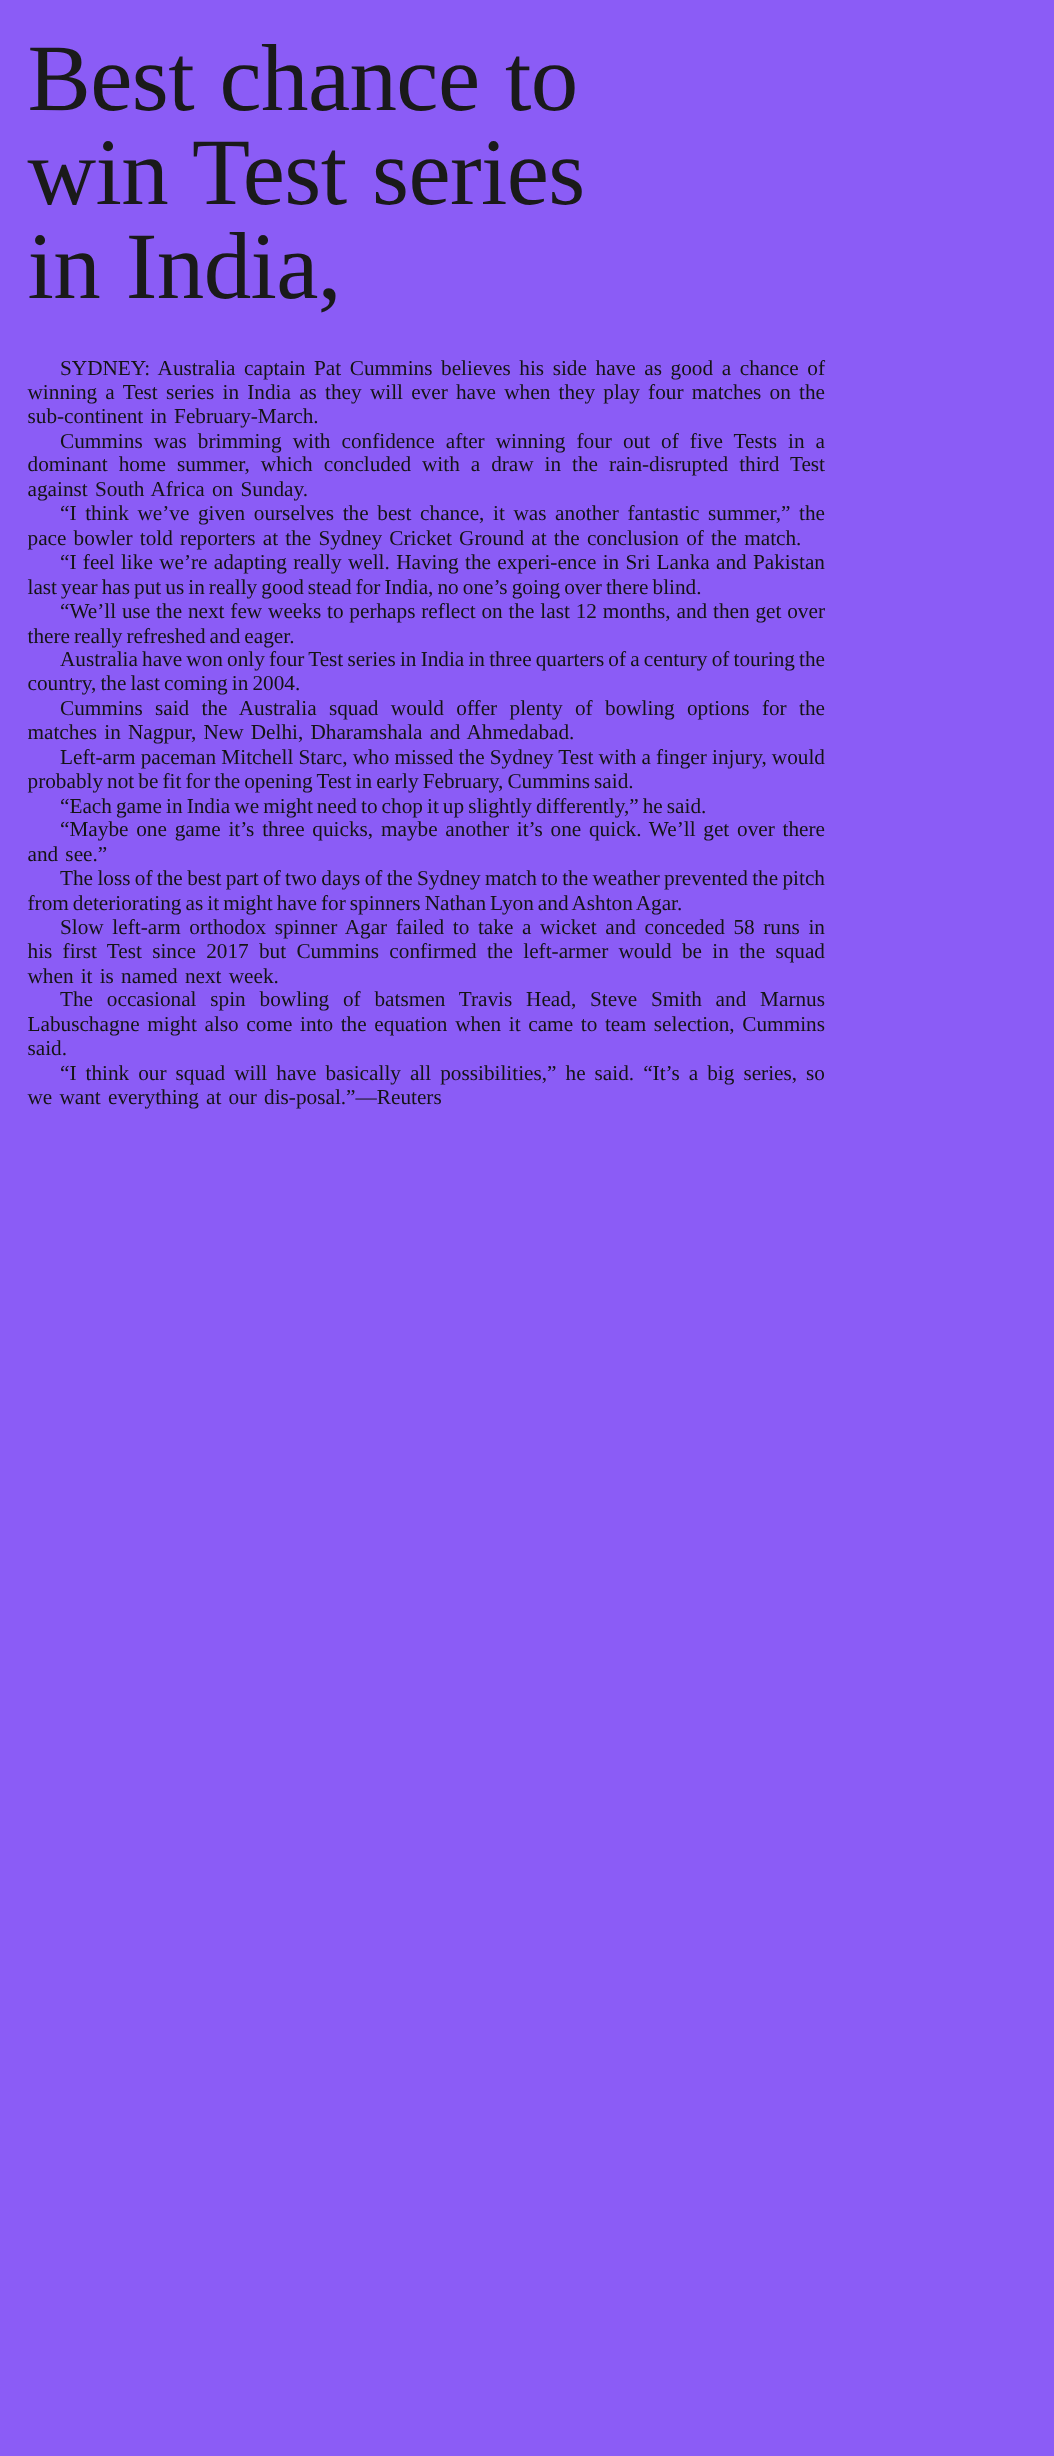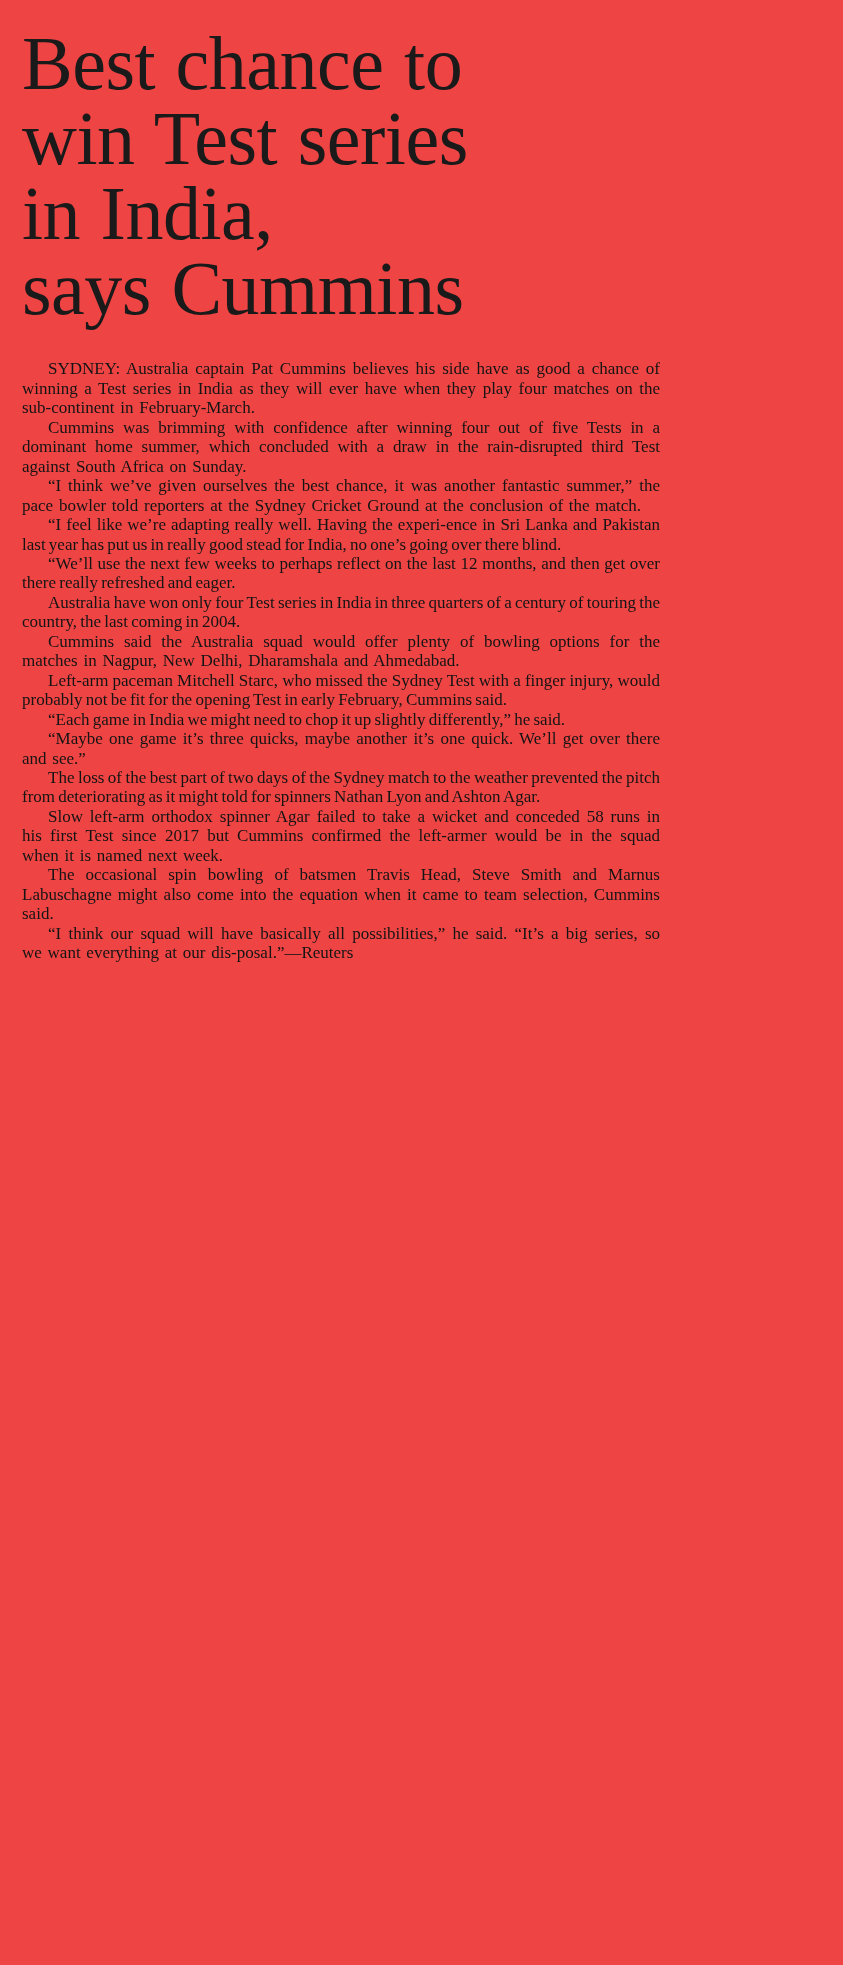--- a/index.html
+++ b/index.html
@@ -11,21 +11,21 @@
     width: 843px;
     height: 1965px;
     font-family: "Liberation Serif", "DejaVu Serif", serif;
     color: #111111;
     overflow: hidden;
   }
   .page {
     position: relative;
     width: 843px;
     height: 1965px;
-    background: #ef4444;
+    background: #8b5cf6;
     box-sizing: border-box;
   }
   .article {
     position: absolute;
     left: 22px;
     top: 0px;
     width: 640px;
   }
   .headline {
     margin: 0;
@@ -70,34 +70,33 @@
 </head>
 <body>
 
 <div class="page">
   <div class="article">
 
     <h1 class="headline">
       <span class="hl-line">Best chance to</span>
       <span class="hl-line">win Test series</span>
       <span class="hl-line">in India,</span>
-      <span class="hl-line">says Cummins</span>
     </h1>
 
     <div class="body-copy">
       <p class="loose">SYDNEY: Australia captain Pat Cummins believes his side have as good a chance of winning a Test series in India as they will ever have when they play four matches on the sub-continent in February-March.</p>
       <p class="loose">Cummins was brimming with confidence after winning four out of five Tests in a dominant home summer, which concluded with a draw in the rain-disrupted third Test against South Africa on Sunday.</p>
       <p class="loose">“I think we’ve given ourselves the best chance, it was another fantastic summer,” the pace bowler told reporters at the Sydney Cricket Ground at the conclusion of the match.</p>
       <p class="tight">“I feel like we’re adapting really well. Having the experi-ence in Sri Lanka and Pakistan last year has put us in really good stead for India, no one’s going over there blind.</p>
       <p class="tight">“We’ll use the next few weeks to perhaps reflect on the last 12 months, and then get over there really refreshed and eager.</p>
       <p class="tight">Australia have won only four Test series in India in three quarters of a century of touring the country, the last coming in 2004.</p>
       <p class="loose">Cummins said the Australia squad would offer plenty of bowling options for the matches in Nagpur, New Delhi, Dharamshala and Ahmedabad.</p>
       <p class="tight">Left-arm paceman Mitchell Starc, who missed the Sydney Test with a finger injury, would probably not be fit for the opening Test in early February, Cummins said.</p>
       <p class="tight">“Each game in India we might need to chop it up slightly differently,” he said.</p>
       <p class="loose">“Maybe one game it’s three quicks, maybe another it’s one quick. We’ll get over there and see.”</p>
-      <p class="tight">The loss of the best part of two days of the Sydney match to the weather prevented the pitch from deteriorating as it might told for spinners Nathan Lyon and Ashton Agar.</p>
+      <p class="tight">The loss of the best part of two days of the Sydney match to the weather prevented the pitch from deteriorating as it might have for spinners Nathan Lyon and Ashton Agar.</p>
       <p class="loose">Slow left-arm orthodox spinner Agar failed to take a wicket and conceded 58 runs in his first Test since 2017 but Cummins confirmed the left-armer would be in the squad when it is named next week.</p>
       <p class="loose">The occasional spin bowling of batsmen Travis Head, Steve Smith and Marnus Labuschagne might also come into the equation when it came to team selection, Cummins said.</p>
       <p class="loose">“I think our squad will have basically all possibilities,” he said.  “It’s a big series, so we want everything at our dis-posal.”—Reuters</p>
     </div>
 
   </div>
 </div>
 
 </body></html>

